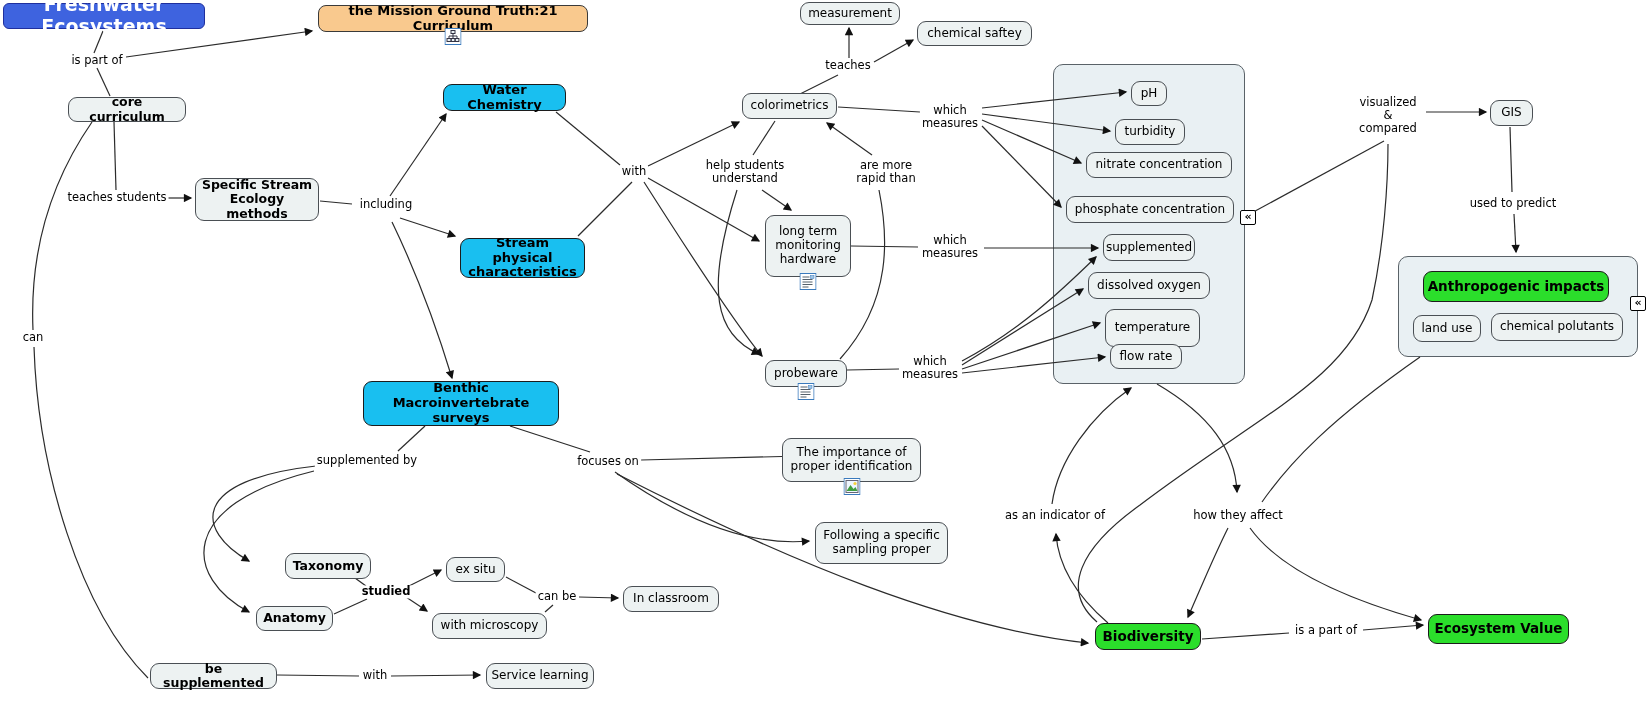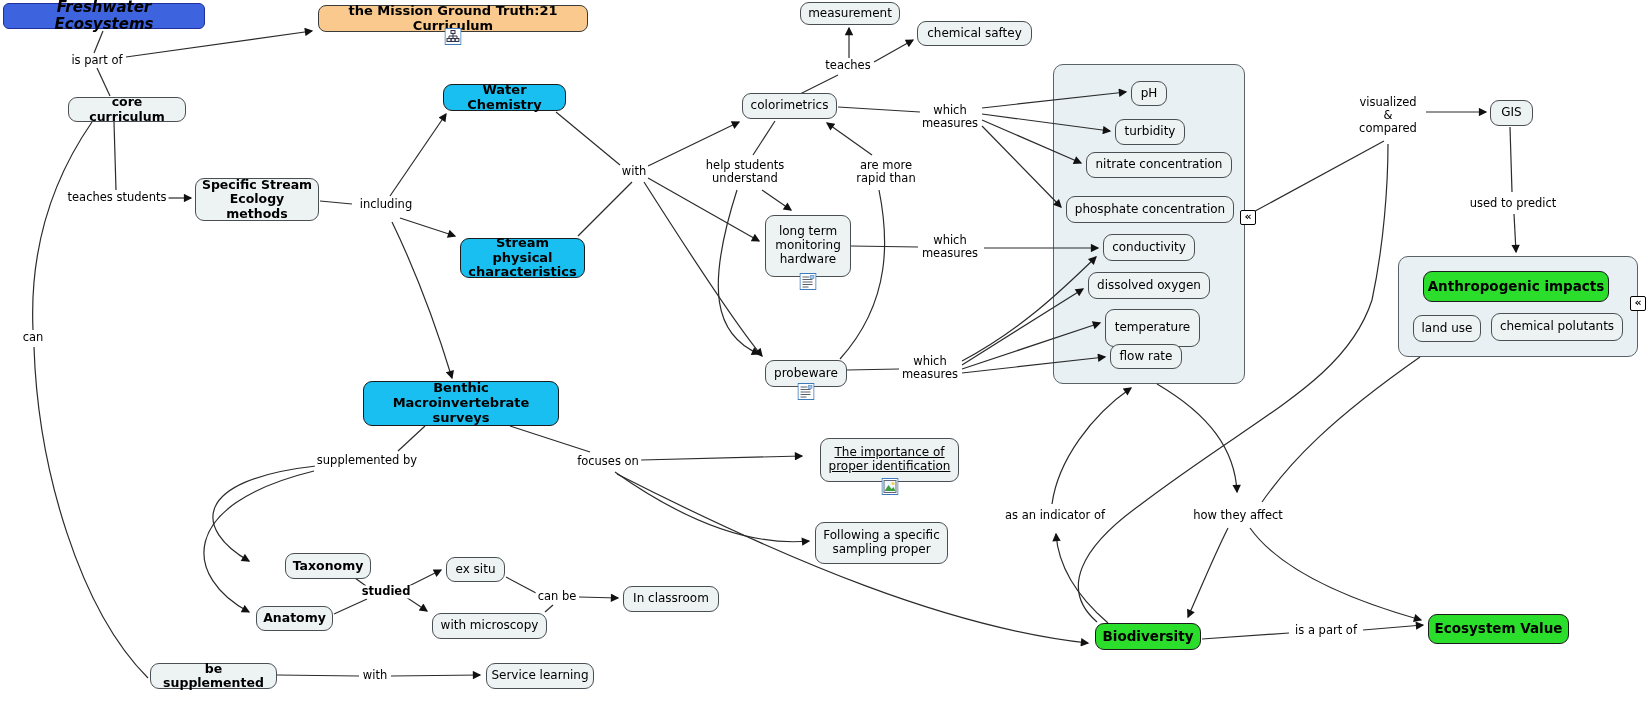--- a/index.html
+++ b/index.html
@@ -4,21 +4,21 @@
 <style>
   html,body{margin:0;padding:0;background:#fff;}
   #canvas{position:relative;width:1648px;height:723px;background:#ffffff;overflow:hidden;
           font-family:"DejaVu Sans", sans-serif;}
   #wires{position:absolute;left:0;top:0;z-index:2;}
   .node{position:absolute;display:flex;align-items:center;justify-content:center;text-align:center;
         box-sizing:border-box;border:1px solid #4a4f54;border-radius:9px;background:#EDF2F2;
         color:#000;font-size:12px;line-height:1.14;white-space:pre-line;z-index:3;padding:1px 3px;}
   .style-light{}
   .style-light-bold{font-weight:bold;font-size:12.5px;}
-  .style-blue{background:#3E63DF;color:#000000;font-weight:bold;font-size:15px;border-color:#1f2f9e;border-radius:6px;font-style:italic;}
+  .style-blue{background:#3E63DF;color:#ffffff;font-weight:bold;font-size:19px;border-color:#1f2f9e;border-radius:6px;}
   .style-orange{background:#F9C98E;font-weight:bold;font-size:13px;border-color:#3a3a3a;border-radius:8px;}
   .style-cyan{background:#19BFF0;font-weight:bold;font-size:13px;border-color:#1c1c1c;}
   .style-green{background:#2BDE2B;font-weight:bold;font-size:13.5px;border-color:#1c1c1c;}
   .style-panel{background:#E9F0F3;border-color:#5a6268;border-radius:10px;z-index:1;}
   .style-chevron{background:#ffffff;border:1px solid #000;border-radius:2px;font-size:11px;font-weight:bold;
                  padding:0;z-index:4;}
   .style-label{border:none;background:#ffffff;font-size:11.5px;padding:0 2px;z-index:3;border-radius:0;}
   .res-icon{position:absolute;left:50%;bottom:-14px;transform:translateX(-50%);width:17px;height:17px;z-index:5;}
   .res-icon svg{display:block;}
 </style>
@@ -130,34 +130,34 @@
     <div class="node style-light" style="left: 765px; top: 360px; width: 82px; height: 27px;"><span>probeware</span><span class="res-icon"><svg width="17" height="17" viewBox="0 0 17 17">
           <rect x="0.5" y="0.5" width="16" height="16" fill="#fff" stroke="#3a7abd"></rect>
           <path d="M3,4 H10 M3,6.5 H13 M3,9 H13 M3,11.5 H13 M3,14 H9" stroke="#55606a" fill="none"></path>
           <rect x="11" y="2.5" width="3.5" height="3" fill="#9fc6e8" stroke="#3a7abd" stroke-width="0.5"></rect>
         </svg></span></div>
     <div class="node style-panel" style="left: 1053px; top: 64px; width: 192px; height: 320px;"><span></span></div>
     <div class="node style-light" style="left: 1131px; top: 81px; width: 36px; height: 25px;"><span>pH</span></div>
     <div class="node style-light" style="left: 1115px; top: 119px; width: 70px; height: 26px; border-radius: 9px;"><span>turbidity</span></div>
     <div class="node style-light" style="left: 1086px; top: 152px; width: 146px; height: 26px;"><span>nitrate concentration</span></div>
     <div class="node style-light" style="left: 1066px; top: 196px; width: 168px; height: 27px;"><span>phosphate concentration</span></div>
-    <div class="node style-light" style="left: 1103px; top: 234px; width: 92px; height: 27px;"><span>conductivity</span></div>
+    <div class="node style-light" style="left: 1103px; top: 234px; width: 92px; height: 27px;"><span>supplemented</span></div>
     <div class="node style-light" style="left: 1088px; top: 272px; width: 122px; height: 27px;"><span>dissolved oxygen</span></div>
     <div class="node style-light" style="left: 1105px; top: 309px; width: 95px; height: 38px;"><span>temperature</span></div>
     <div class="node style-light" style="left: 1110px; top: 344px; width: 72px; height: 25px;"><span>flow rate</span></div>
     <div class="node style-chevron" style="left: 1240px; top: 210px; width: 16px; height: 15px;"><span>«</span></div>
     <div class="node style-light" style="left: 1490px; top: 100px; width: 43px; height: 26px;"><span>GIS</span></div>
     <div class="node style-panel" style="left: 1398px; top: 256px; width: 240px; height: 101px;"><span></span></div>
     <div class="node style-green" style="left: 1423px; top: 271px; width: 186px; height: 31px;"><span>Anthropogenic impacts</span></div>
     <div class="node style-light" style="left: 1413px; top: 315px; width: 68px; height: 27px;"><span>land use</span></div>
     <div class="node style-light" style="left: 1491px; top: 313px; width: 132px; height: 28px;"><span>chemical polutants</span></div>
     <div class="node style-chevron" style="left: 1630px; top: 296px; width: 16px; height: 15px;"><span>«</span></div>
     <div class="node style-cyan" style="left: 363px; top: 381px; width: 196px; height: 45px;"><span>Benthic Macroinvertebrate
 surveys</span></div>
-    <div class="node style-light" style="left: 820px; top: 438px; width: 139px; height: 44px; text-decoration: underline;"><span>The importance of
+    <div class="node style-light" style="left: 782px; top: 438px; width: 139px; height: 44px;"><span>The importance of
 proper identification</span><span class="res-icon"><svg width="17" height="17" viewBox="0 0 17 17">
           <rect x="0.5" y="0.5" width="16" height="16" fill="#fff" stroke="#3a7abd"></rect>
           <rect x="2.5" y="2.5" width="12" height="12" fill="#eef6ff" stroke="#667"></rect>
           <circle cx="11.5" cy="5.5" r="1.6" fill="#f5d23c"></circle>
           <path d="M3,13 L7,7 L10,11 L12,9 L14,13 Z" fill="#3f9e3f"></path>
         </svg></span></div>
     <div class="node style-light" style="left: 815px; top: 522px; width: 133px; height: 42px;"><span>Following a specific
 sampling proper</span></div>
     <div class="node style-light-bold" style="left: 257px; top: 553px; width: 86px; height: 26px; margin-left: 28px;"><span>Taxonomy</span></div>
     <div class="node style-light-bold" style="left: 256px; top: 606px; width: 77px; height: 25px;"><span>Anatomy</span></div>

